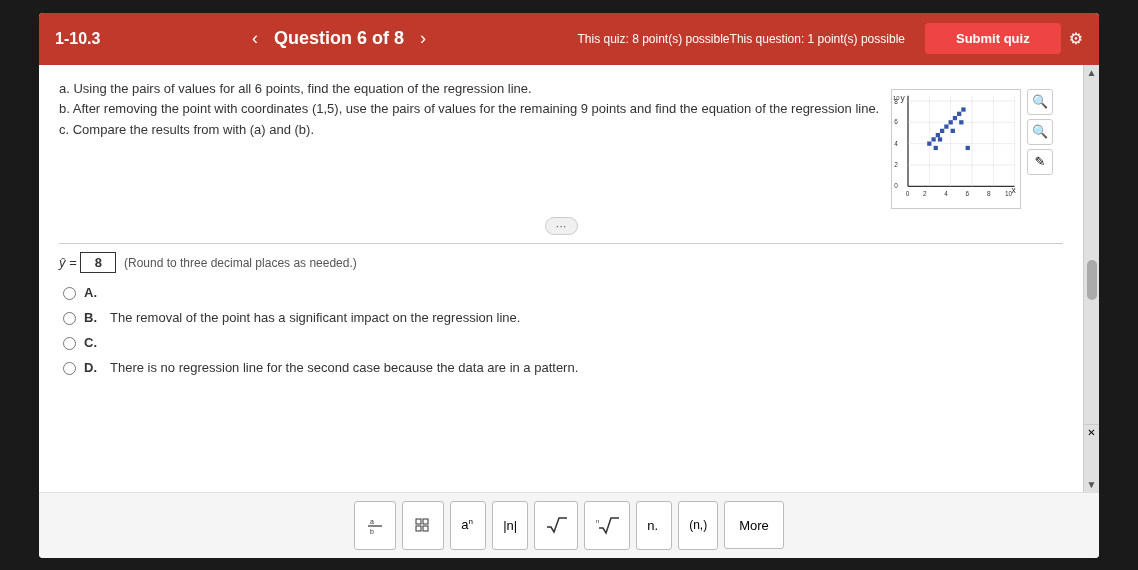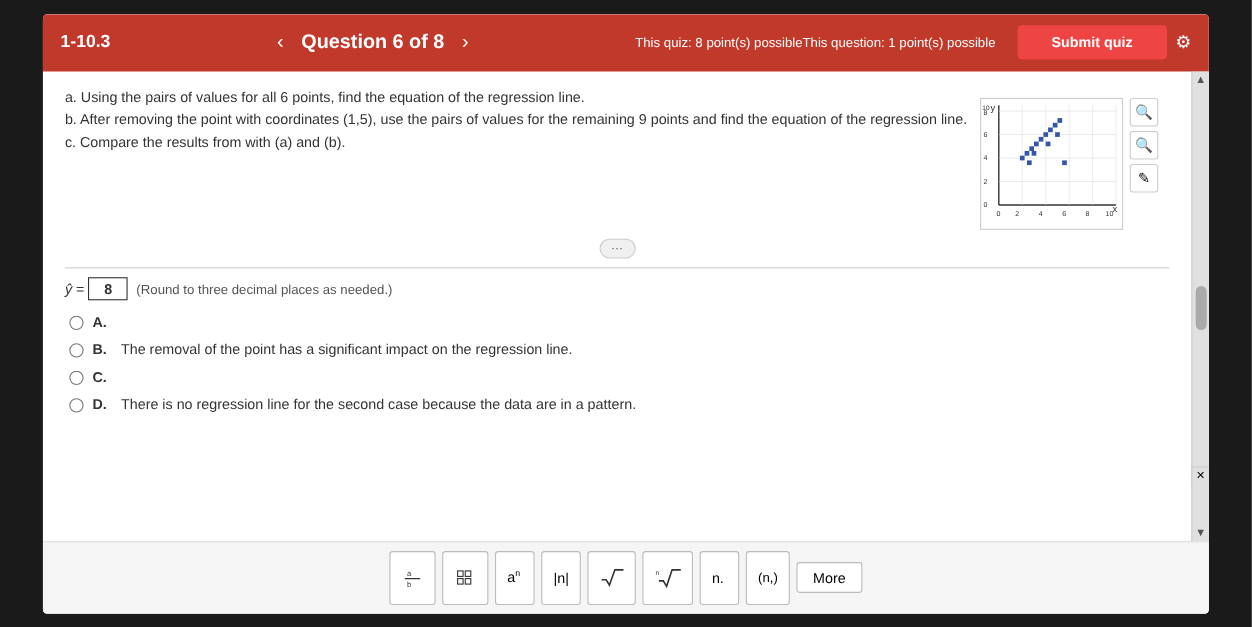--- a/index.html
+++ b/index.html
@@ -242,21 +242,21 @@
       display: flex;
       align-items: center;
     }
     .toolbar-btn-more {
       background: white;
       border: 1px solid #bbb;
       border-radius: 3px;
       padding: 5px 14px;
       font-size: 13px;
       cursor: pointer;
-      height: 28px;
+      height: 48px;
       display: flex;
       align-items: center;
       justify-content: center;
     }
     
     .graph-svg {
       width: 100%;
       height: 100%;
     }
     

